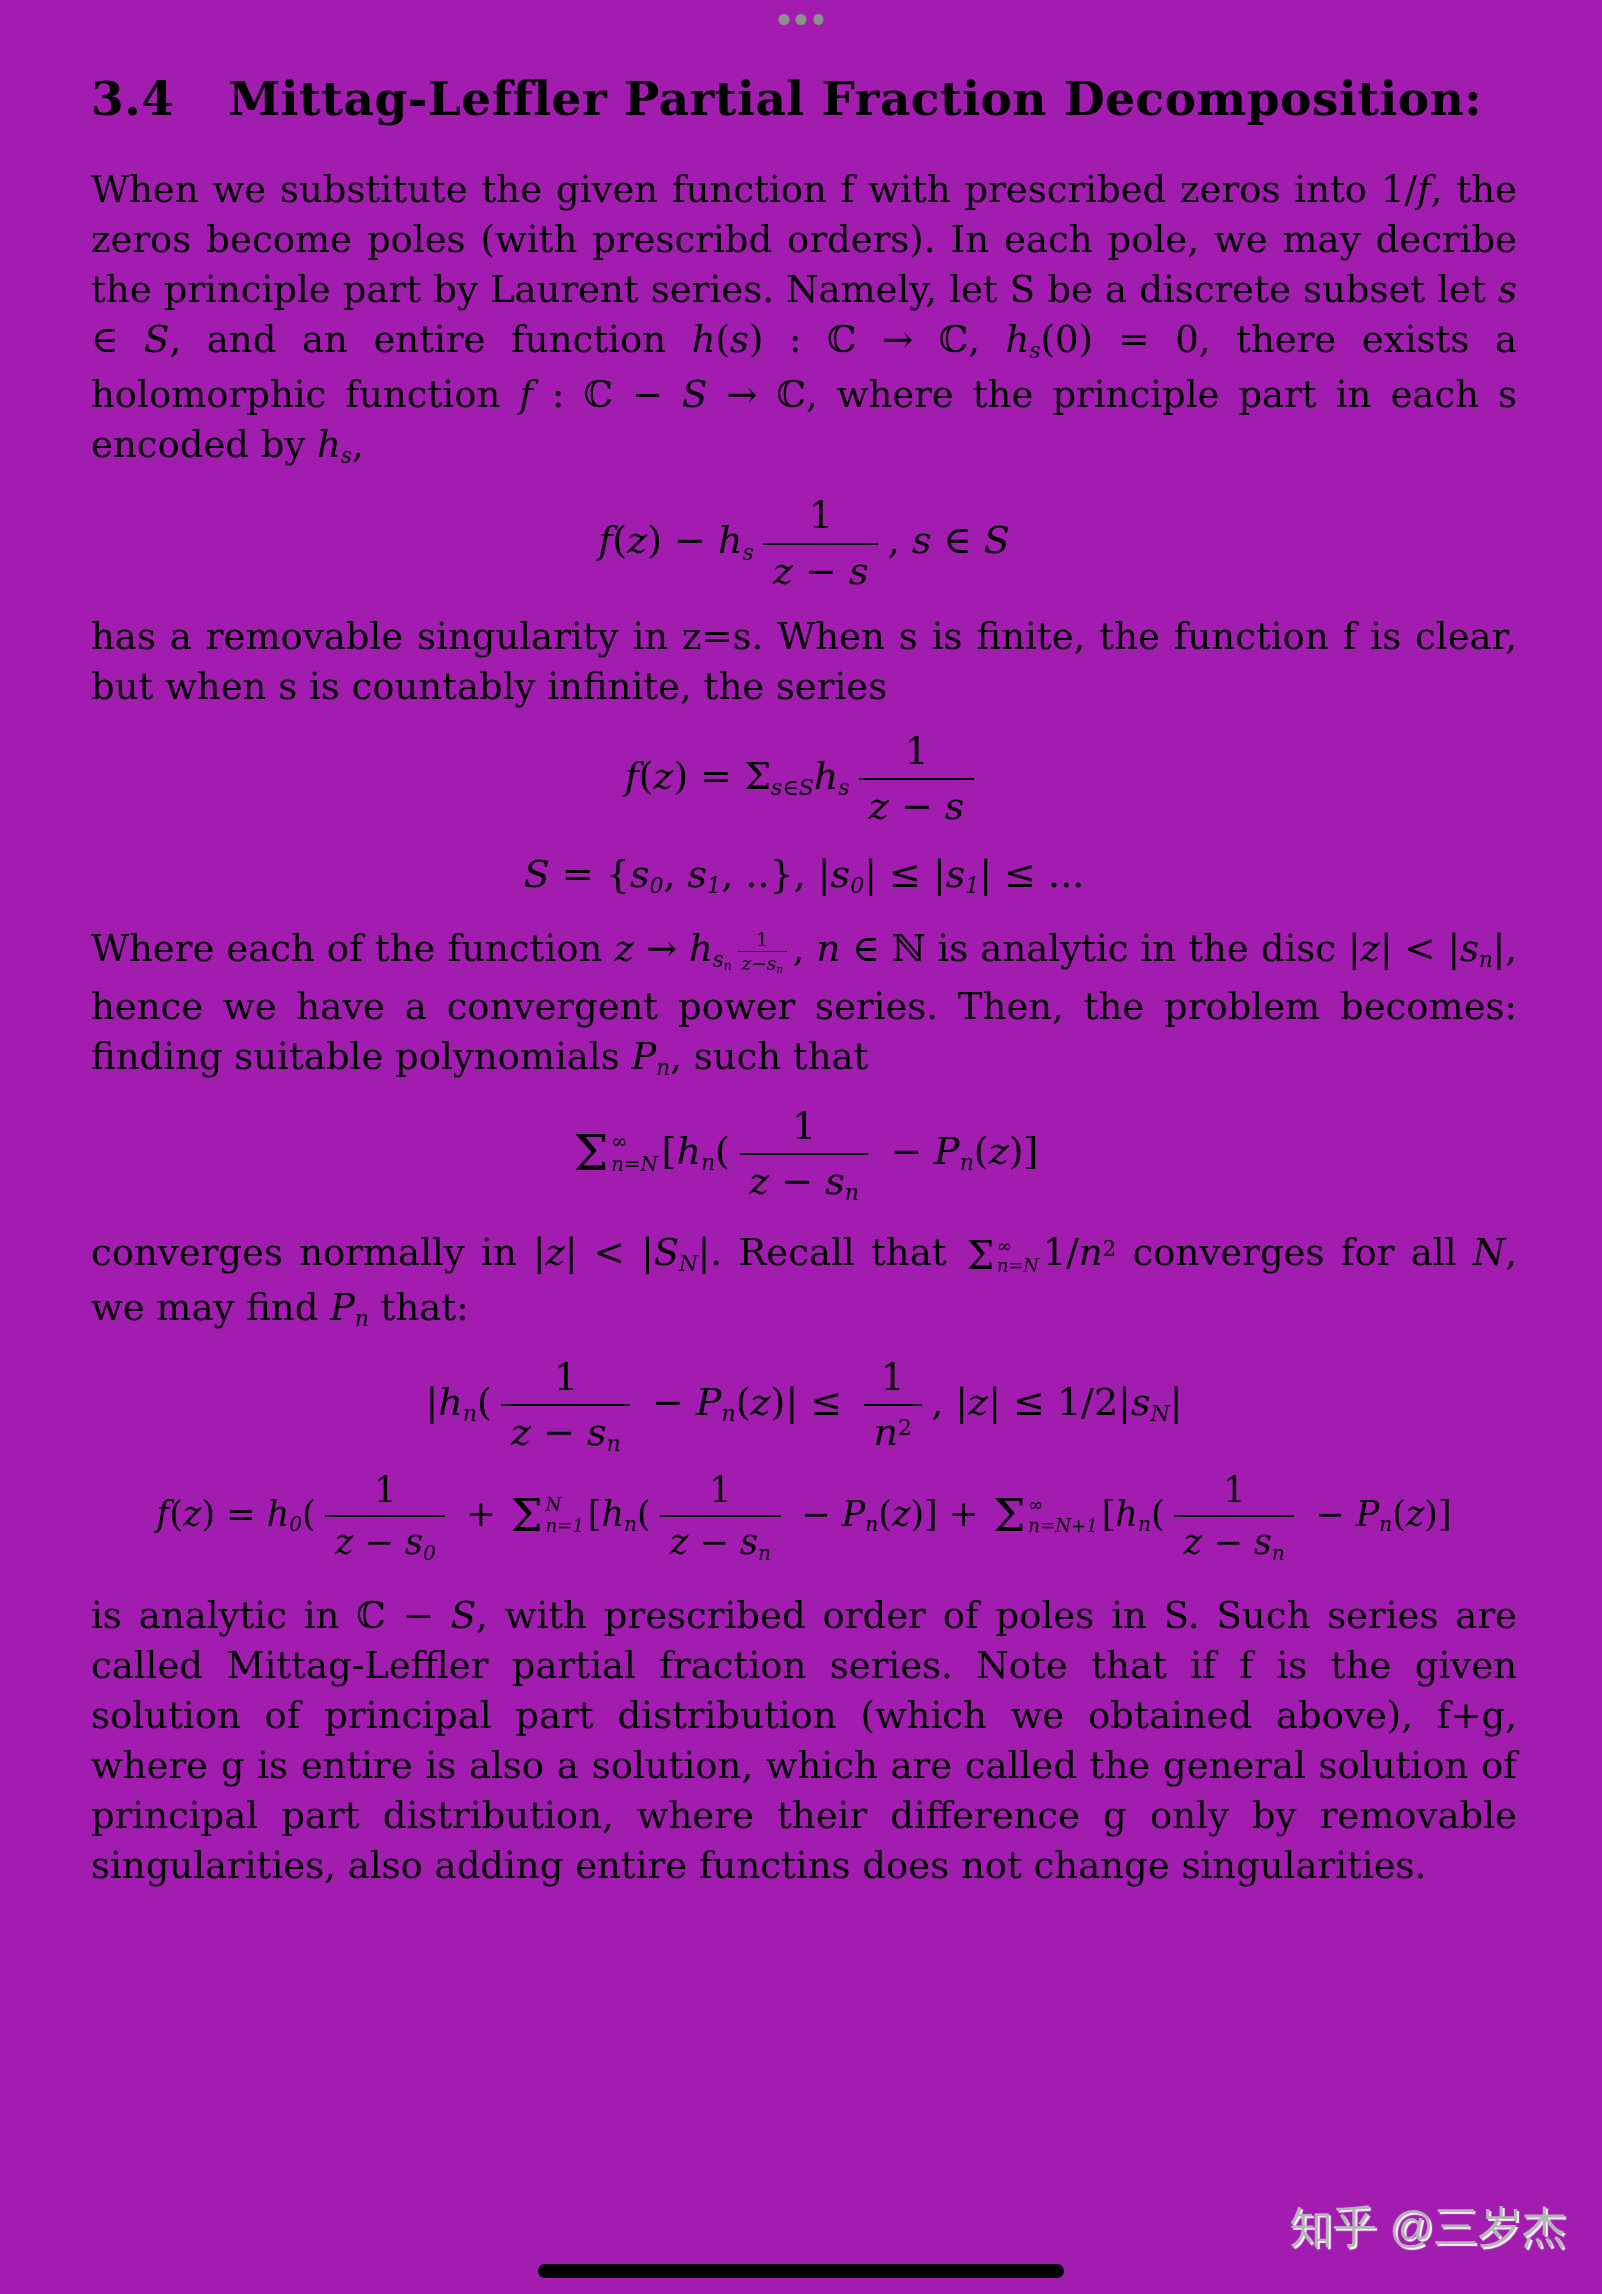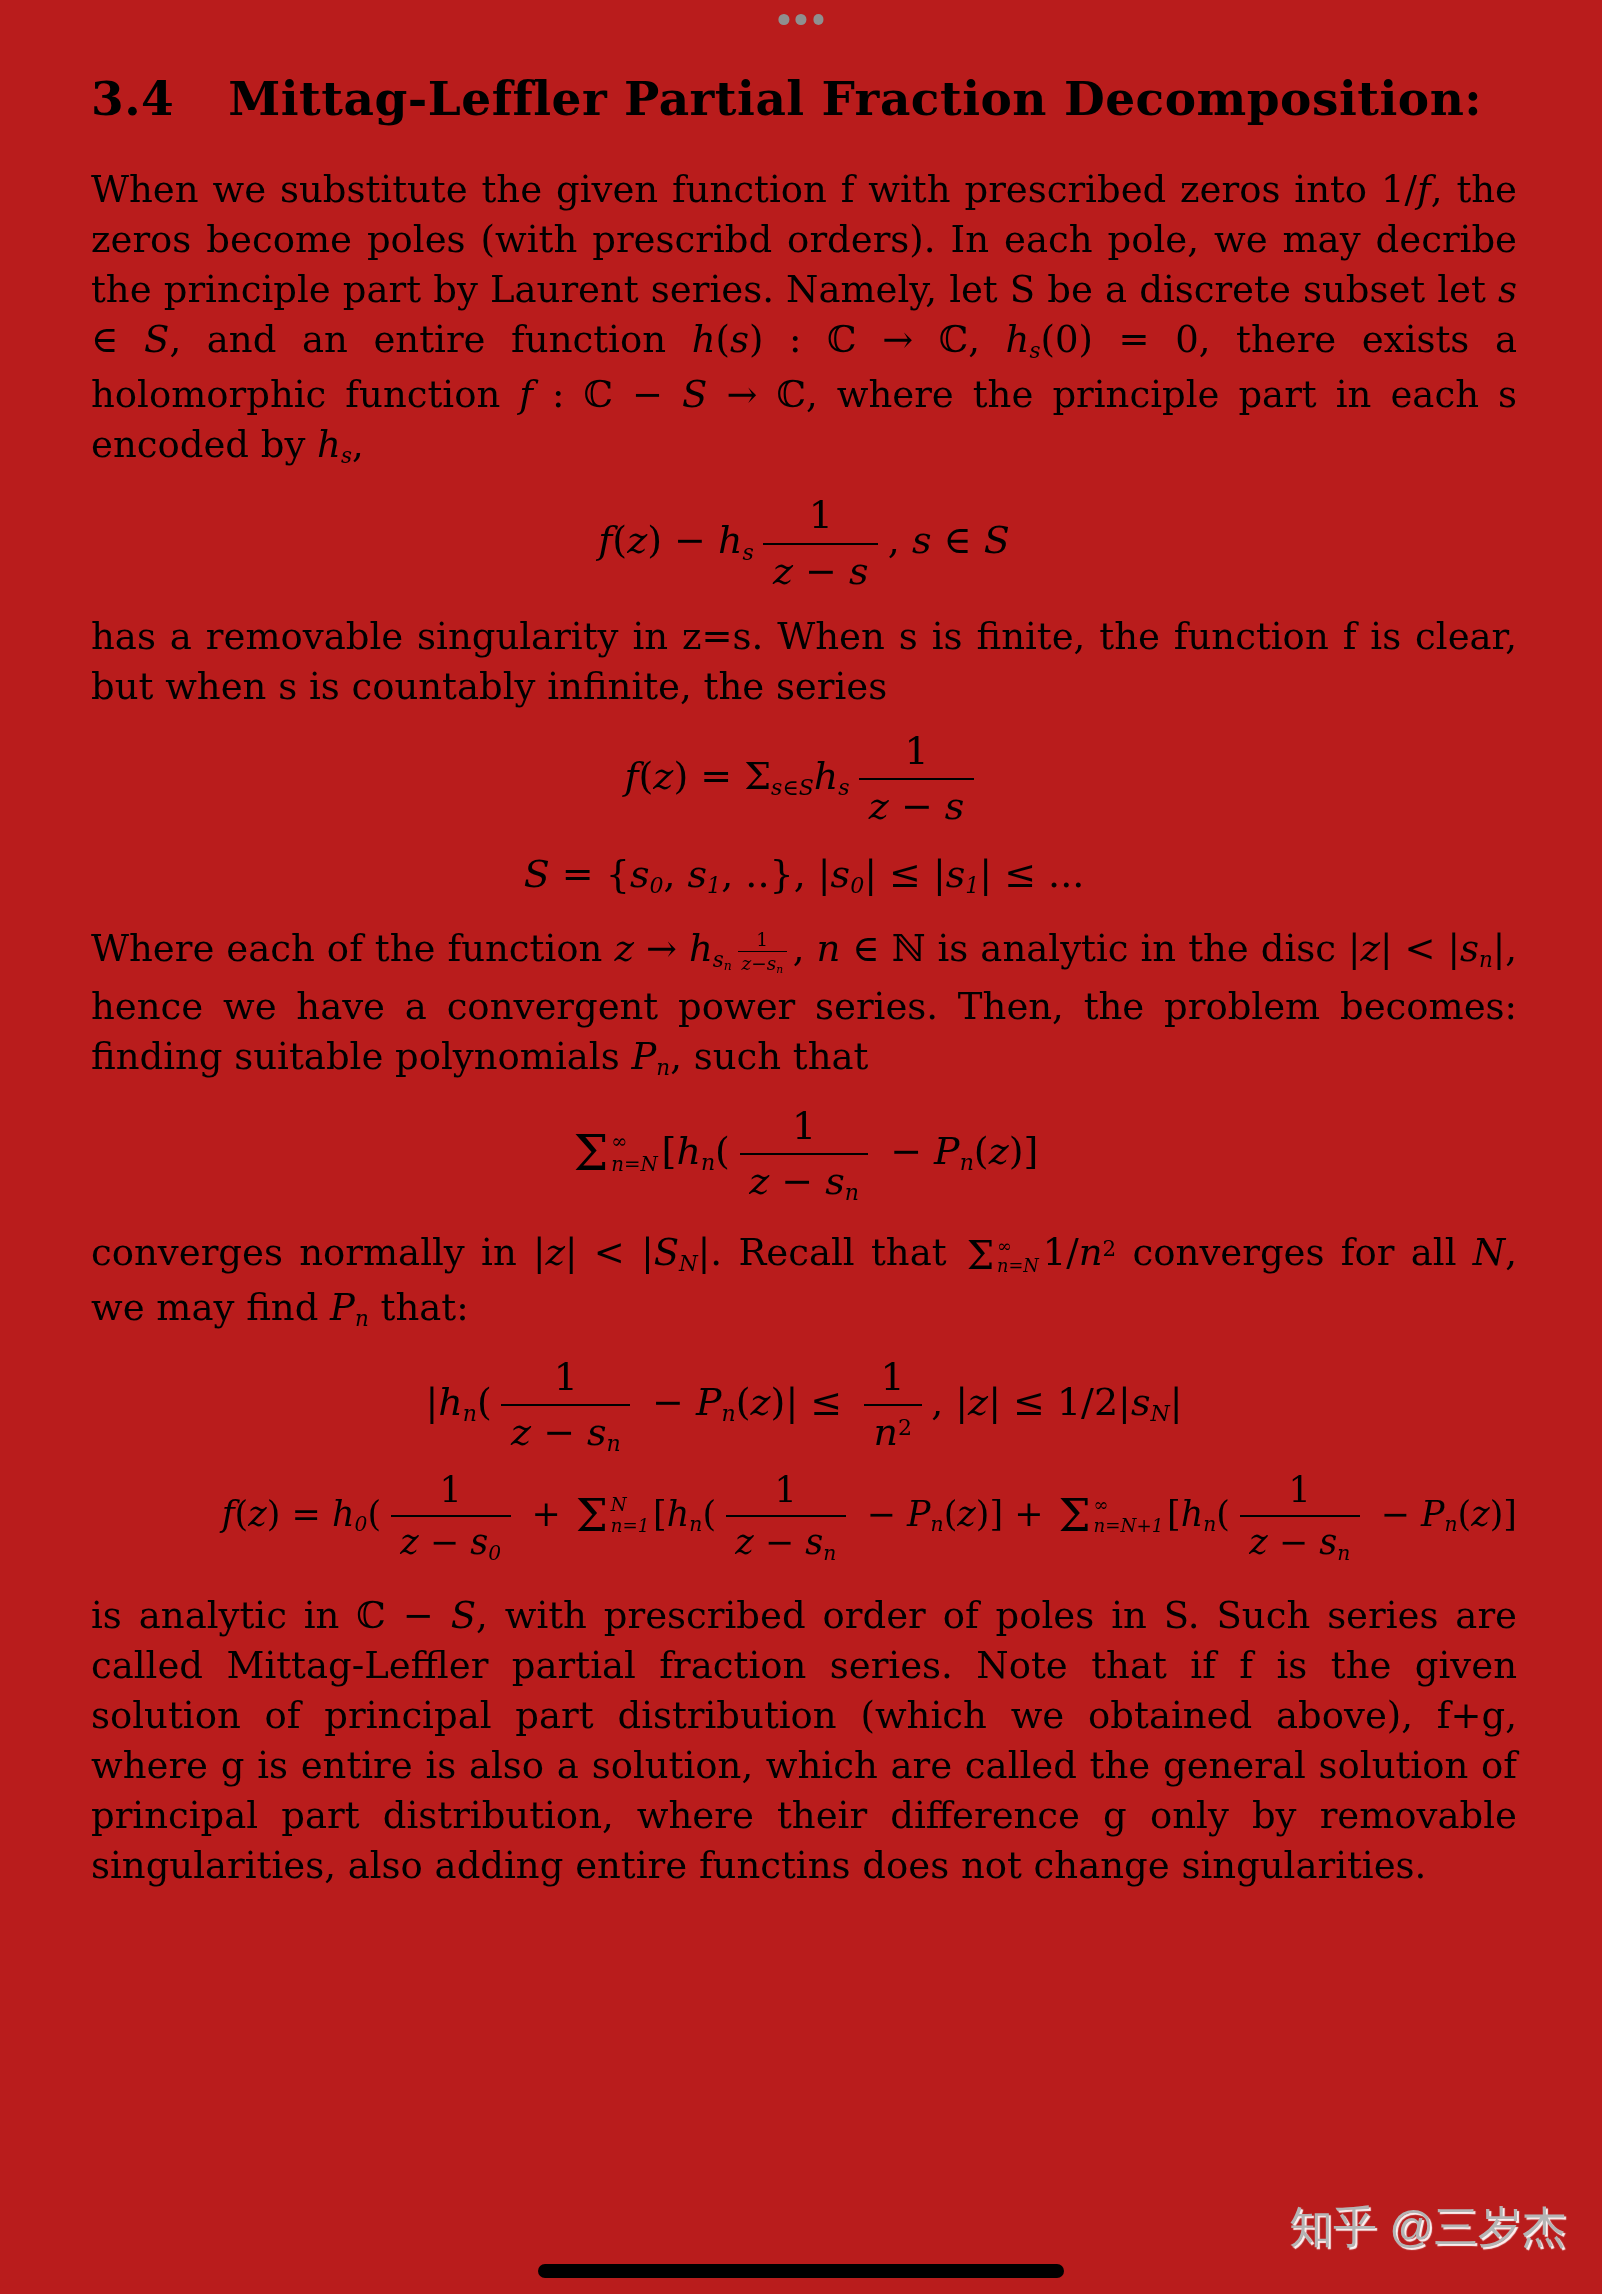--- a/index.html
+++ b/index.html
@@ -1,20 +1,20 @@
 <!DOCTYPE html>
 <html><head>
 <meta charset="utf-8">
 <style>
   html, body { margin: 0; padding: 0; background: #ffffff; }
   .page {
     position: relative;
     width: 1602px;
     height: 2294px;
-    background: #b91c1c;
+    background: #a21caf;
     box-sizing: border-box;
     padding: 0 85px 0 91px;
     font-family: "DejaVu Serif", "DejaVu Sans", serif;
     color: #000000;
     overflow: hidden;
   }
 
   
   .dots {
     position: absolute;
@@ -49,21 +49,21 @@
     text-align: justify;
   }
 
   
   .eq {
     display: block;
     text-align: center;
     font-size: 38px;
     line-height: 1.2;
   }
-  .eq-wide { font-size: 35px; text-align: right; }
+  .eq-wide { font-size: 35px; }
 
   .mt16 { margin-top: 15.4px; } .mt18 { margin-top: 17.3px; }
   .mt20 { margin-top: 19px; } .mt24 { margin-top: 23px; }
   .mt26 { margin-top: 25px; } .mt28 { margin-top: 27px; }
   .mt30 { margin-top: 29px; } .mt40 { margin-top: 38px; }
 
   
   .s-r { font-style: normal; }
   .s-i { font-style: italic; }
   .s-sub { font-size: 0.58em; font-style: italic; position: relative; top: 0.28em; }

